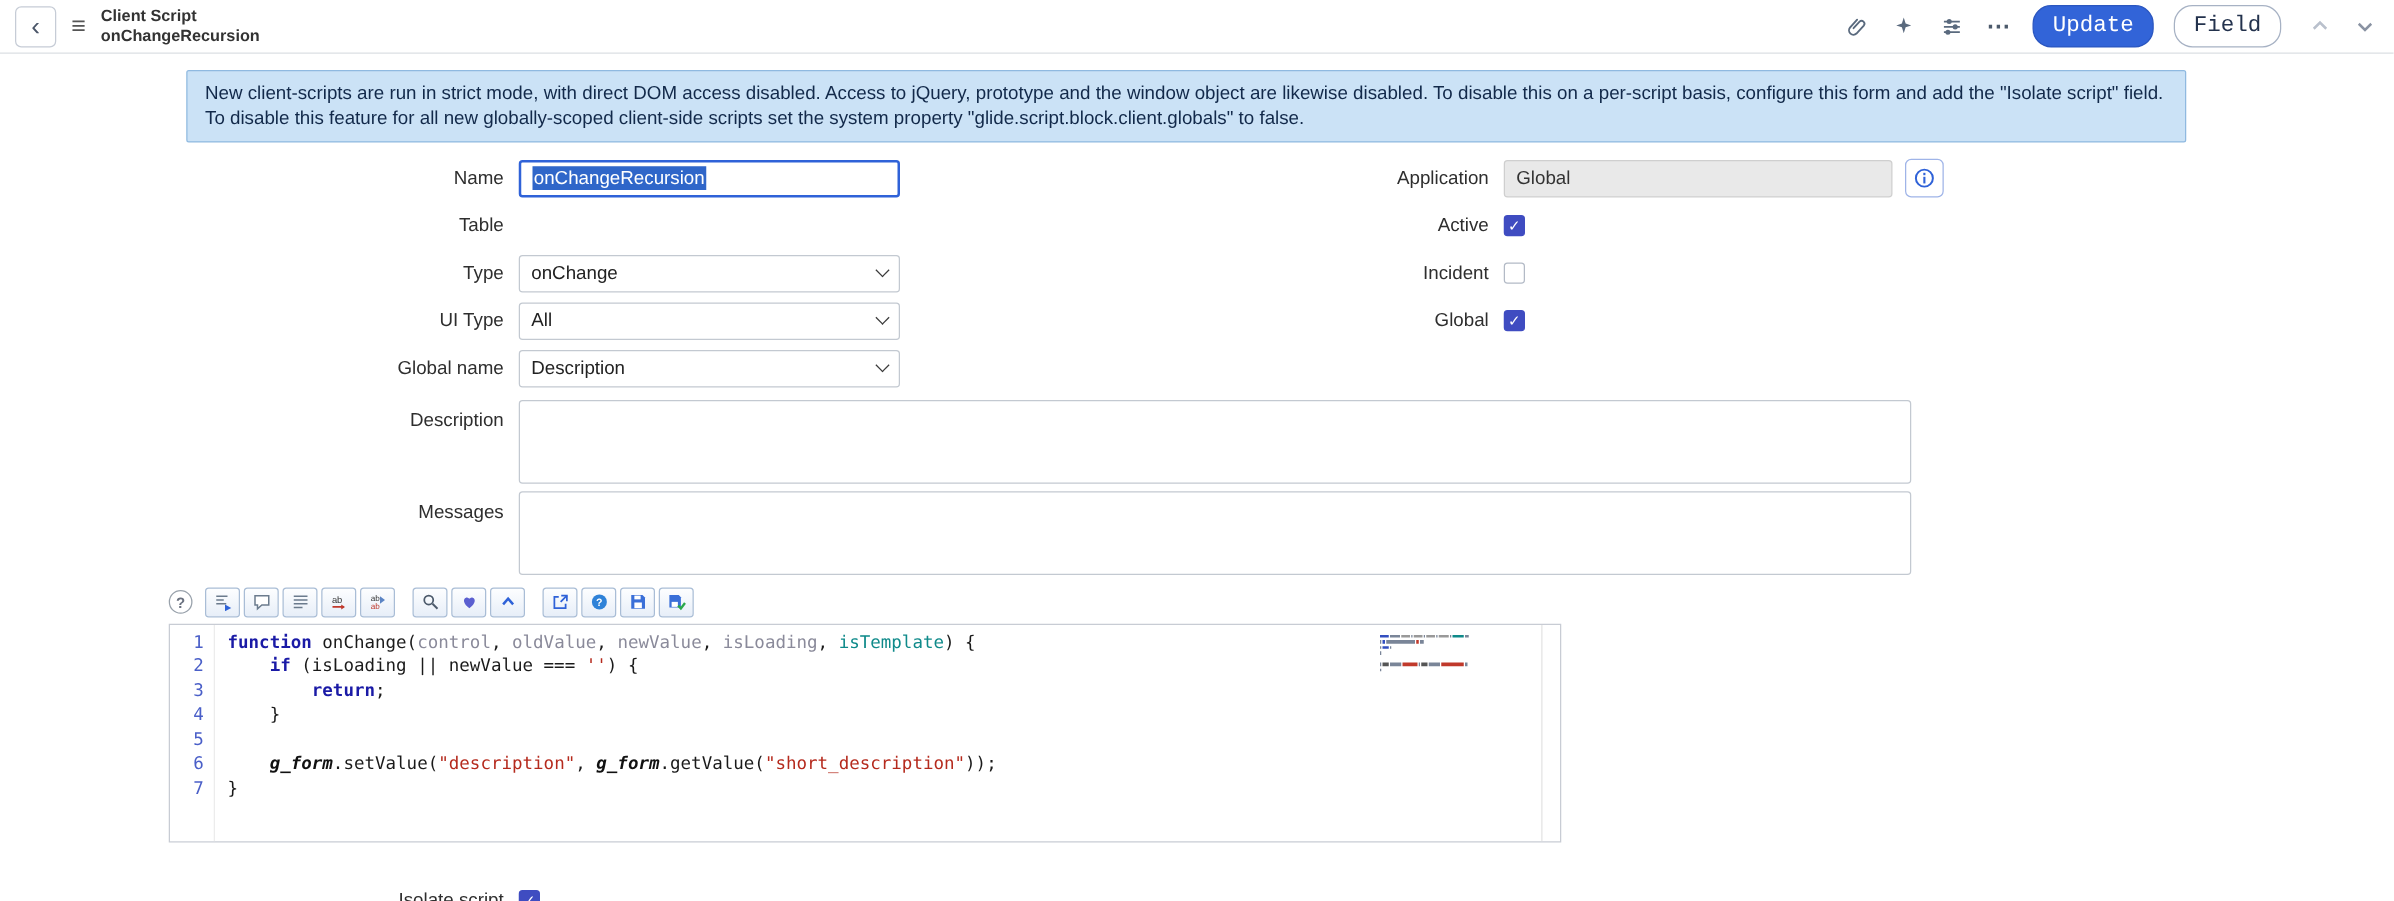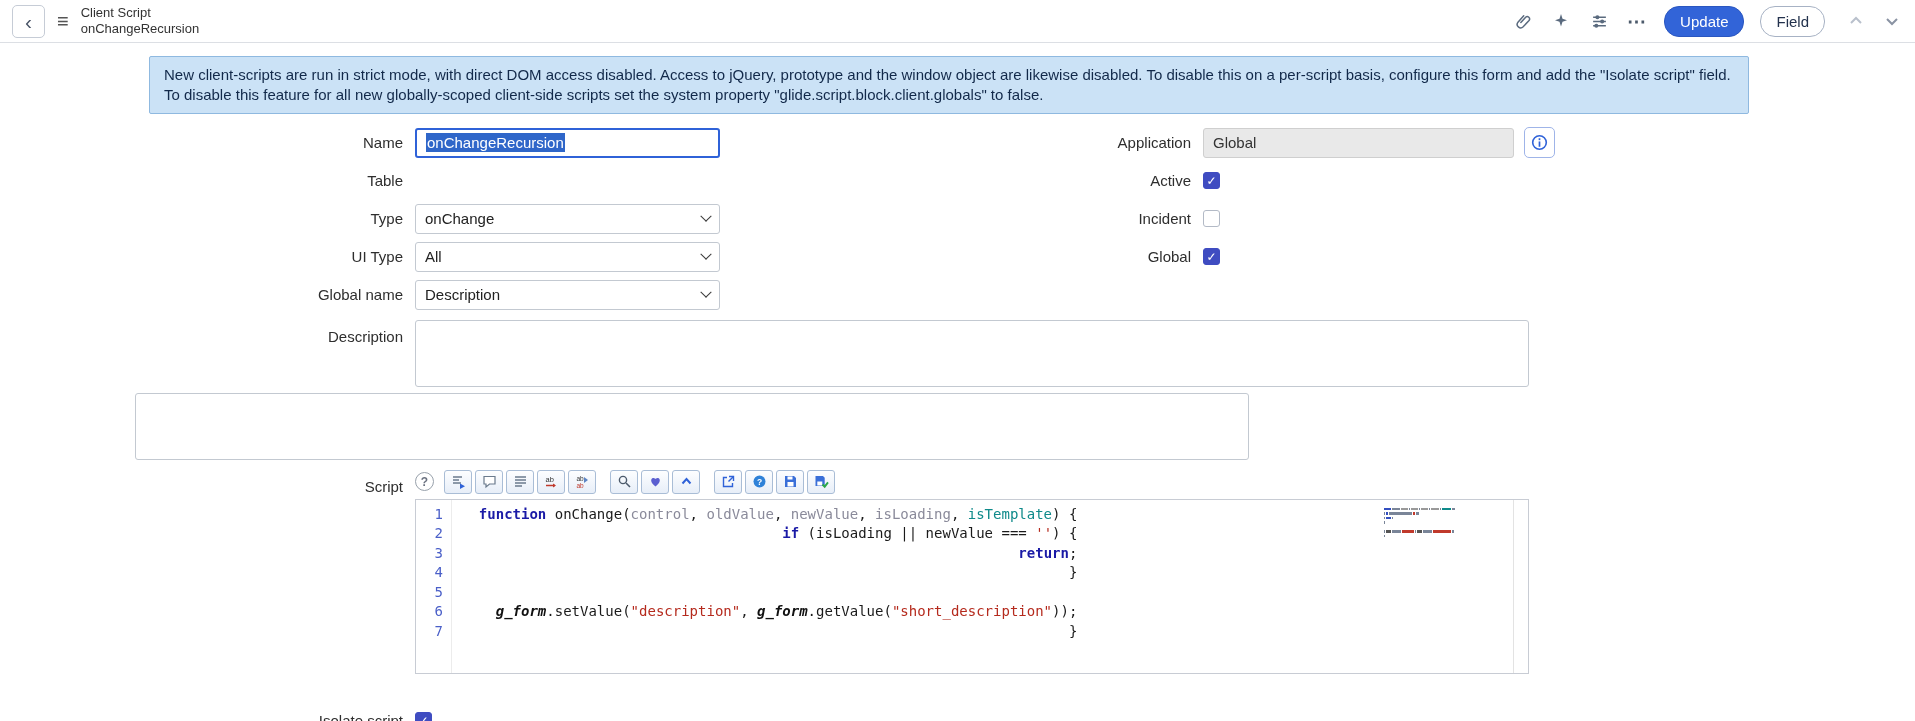--- a/index.html
+++ b/index.html
@@ -3,25 +3,25 @@
 <meta charset="utf-8">
 <style>
   * { box-sizing: border-box; margin: 0; padding: 0; }
   html,body { width: 1915px; height: 721px; background:#fff; font-family:"Liberation Sans",sans-serif; color:#222; overflow:hidden; }
 
   
   .header { height:43px; display:flex; align-items:center; padding:0 12px; border-bottom:1px solid #dcdfe4; background:#fff; }
   .back-btn { width:33px; height:33px; border:1px solid #c6ccd6; border-radius:5px; background:#fff; display:flex; align-items:center; justify-content:center; color:#4a5568; font-size:21px; cursor:pointer; margin-right:12px; line-height:1; }
   .hamburger { font-size:20px; color:#555; margin-right:12px; cursor:pointer; }
   .titles { line-height:1.2; }
-  .titles .t1, .titles .t2 { font-size:13px; font-weight:normal; color:#333; }
+  .titles .t1, .titles .t2 { font-size:13px; font-weight:bold; color:#333; }
   .hdr-right { margin-left:auto; display:flex; align-items:center; gap:16px; }
   .hdr-icon { display:flex; align-items:center; justify-content:center; width:22px; height:22px; cursor:pointer; }
   .dots { font-size:19px; color:#4c5a6b; font-weight:bold; letter-spacing:1px; }
-  .btn { font-size:15px; border-radius:15px; padding:6px 15px; cursor:pointer; font-family:Liberation Sans, sans-serif; }
+  .btn { font-size:18px; border-radius:15px; padding:6px 15px; cursor:pointer; font-family:Liberation Mono, monospace; }
   .btn-primary { background:#3264d8; border:1px solid #2a56c0; color:#fff; }
   .btn-secondary { background:#fff; border:1px solid #a7b2c4; color:#23324d; }
   .chev-updown { display:flex; align-items:center; gap:14px; margin-left:4px; }
 
   
   .banner { margin:13px 0 0 149px; width:1600px; background:#cbe2f6; border:1px solid #8fb9e0; border-radius:2px; padding:8px 14px; font-size:15px; line-height:1.32; color:#12294a; }
 
   
   .form { margin-left:135px; margin-top:10px; width:1660px; }
   .top-grid { display:flex; }
@@ -52,21 +52,21 @@
   .script-row { margin-top:10px; }
   .script-block { width:1114px; }
   .toolbar { display:flex; align-items:center; gap:3px; margin-bottom:5px; }
   .help-circle { width:19px; height:19px; border:1.6px solid #98a1ab; border-radius:50%; color:#6b7280; font-size:12px; font-weight:bold; display:flex; align-items:center; justify-content:center; margin-right:7px; }
   .tb-btn { width:28px; height:24px; border:1px solid #a9bdd6; border-radius:3px; background:linear-gradient(#fdfeff,#e7eef8); display:flex; align-items:center; justify-content:center; cursor:pointer; }
   .tb-gap { margin-left:11px; }
 
   .editor { position:relative; border:1px solid #c8ccd4; height:175px; display:flex; background:#fff; overflow:hidden; }
   .gutter { width:36px; padding:5px 8px 0 0; text-align:right; font-family:"DejaVu Sans Mono",monospace; font-size:14px; line-height:19.5px; color:#4a5fc8; border-right:1px solid #ececec; flex-shrink:0; background:#fff; }
   .code { padding:5px 0 0 10px; font-family:"DejaVu Sans Mono",monospace; font-size:14px; line-height:19.5px; white-space:pre; }
-  .code-line { height:19.5px;text-align:right; }
+  .code-line { height:19.5px; }
   .tok-kw { color:#1a1aa6; font-weight:bold; }
   .tok-pl { color:#1a1a1a; }
   .tok-arg { color:#8a8a9a; }
   .tok-def { color:#0f8a8a; }
   .tok-str { color:#b52a1d; }
   .tok-gf { color:#111; font-weight:bold; font-style:italic; }
   .scroll-divider { position:absolute; top:0; bottom:0; right:14px; border-left:1px solid #e3e3e3; }
   .minimap { position:absolute; top:8px; right:60px; width:84px; display:flex; flex-direction:column; gap:2px; }
   .mm-line { height:2.5px; display:flex; gap:1px; }
   .mm-seg { height:100%; }
@@ -188,25 +188,25 @@
       </div>
     </div>
   </div>
 
   <div class="row-wide">
     <label class="lbl top">Description</label>
     <textarea class="ta" style=""></textarea>
   </div>
 
   <div class="row-wide">
+    <label class="lbl top">Messages</label>
     <textarea class="ta" style=""></textarea>
   </div>
 
   <div class="row-wide script-row">
-    <label class="lbl top">Script</label>
     <div class="script-block">
       <div class="toolbar">
         <span class="help-circle">?</span>
         <span class="tb-btn">
           <svg width="15" height="15" viewBox="0 0 15 15">
               <path d="M2 3h9M2 6h6M2 9h8" stroke="#6b7b8d" stroke-width="1.3"></path>
               <path d="M9 9.5l5 2.8-5 2.7z" fill="#2f62d8"></path>
             </svg>
         </span>
         <span class="tb-btn">

